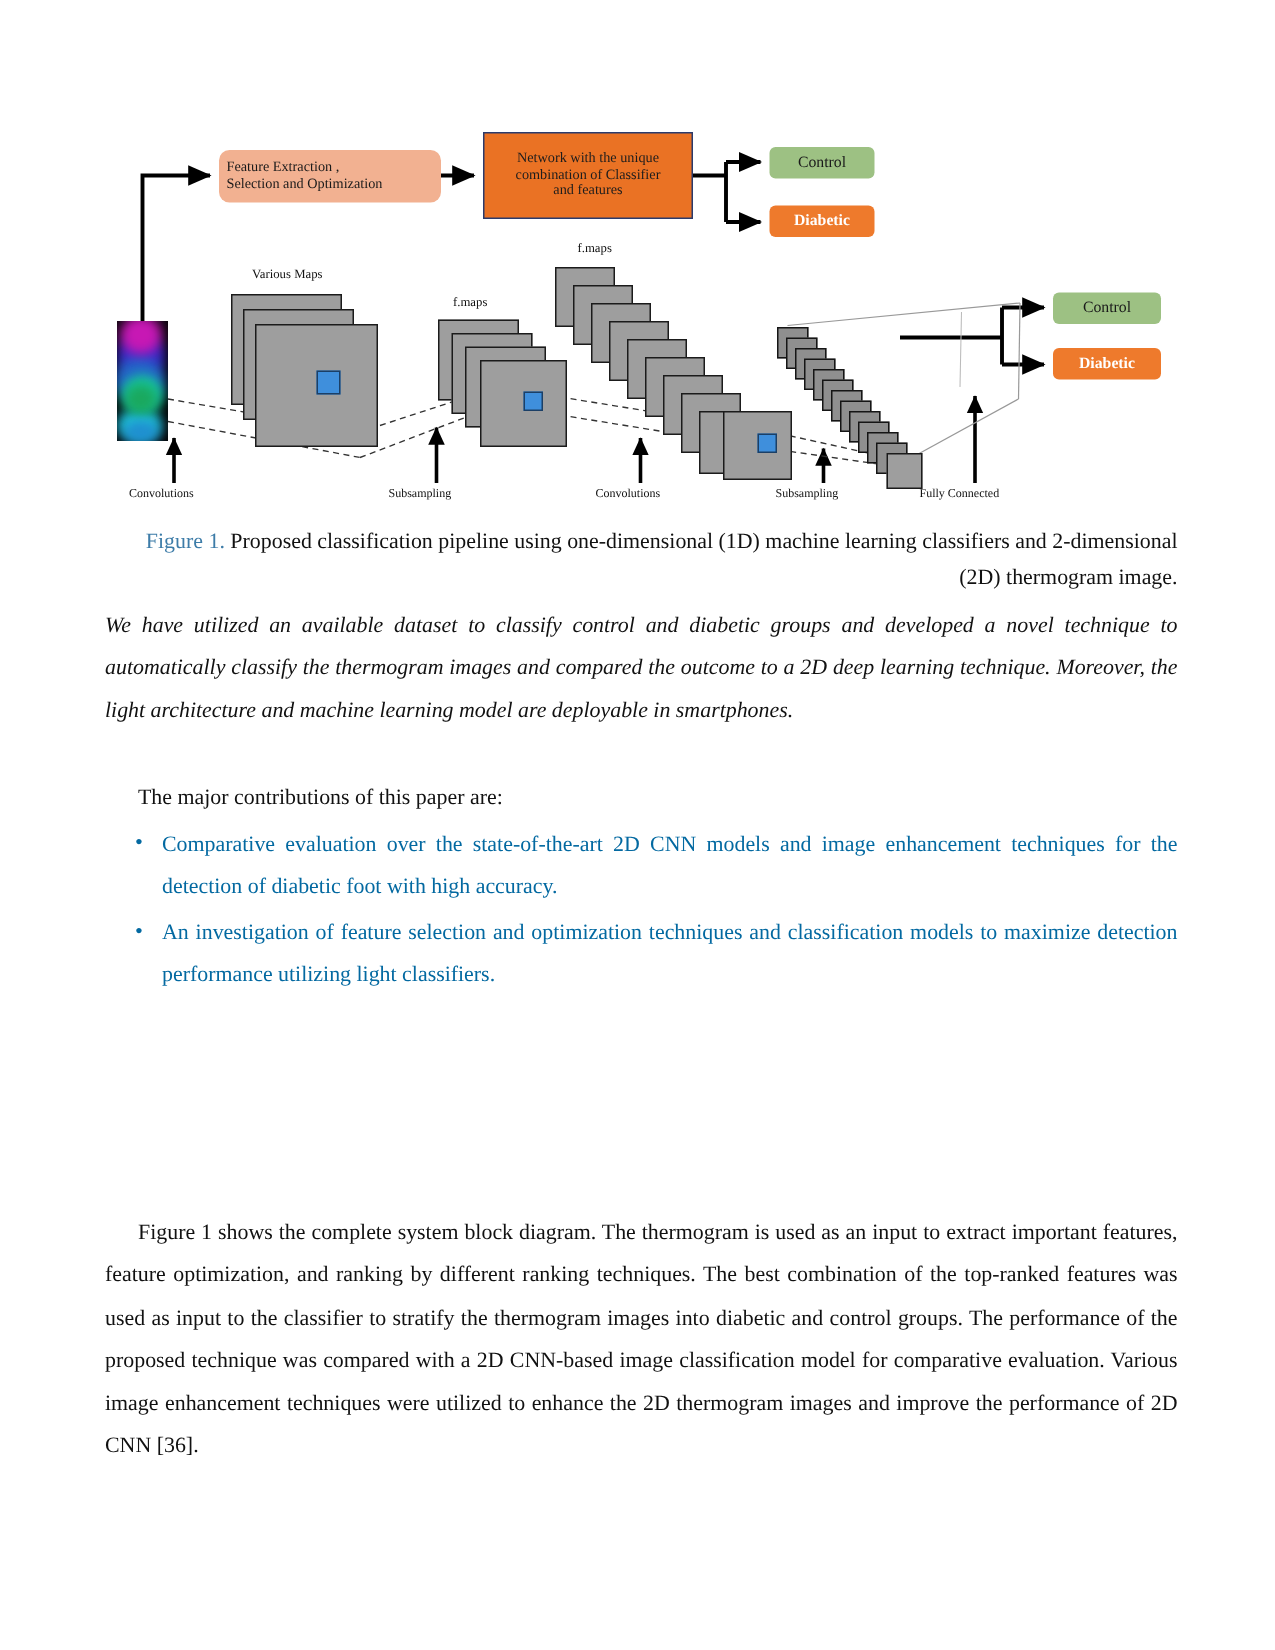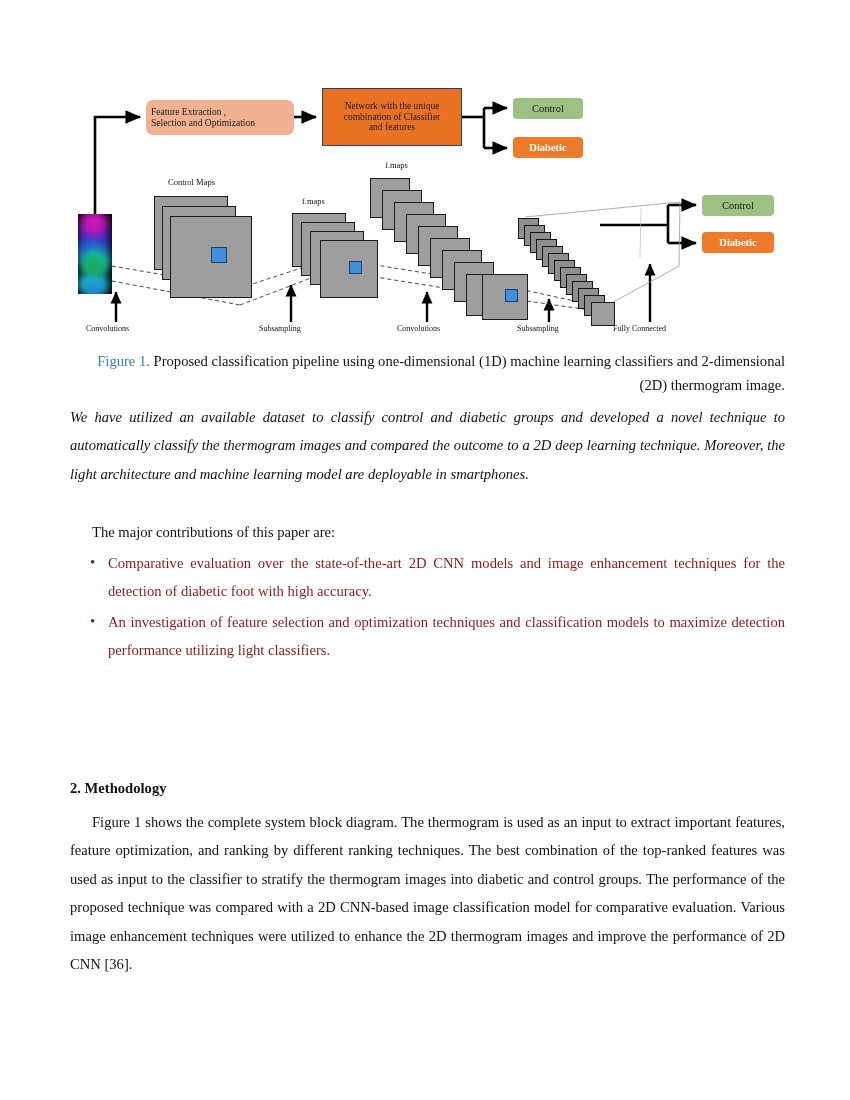--- a/index.html
+++ b/index.html
@@ -193,21 +193,21 @@
 
   .bullets {
     position: absolute;
     left: 70px;
     width: 715px;
     margin: 0;
     padding: 0;
     list-style: none;
     font-size: 14.6px;
     line-height: 1.95;
-    color: #7f1d1d;
+    color: #0369a1;
   }
   .bullets li {
     position: relative;
     padding-left: 38px;
     text-align: justify;
     text-justify: inter-word;
     margin-bottom: 2px;
   }
   .bullets li::before {
     content: "\2022";
@@ -342,21 +342,21 @@
         <span>combination  of Classifier</span><br>
         <span>and features</span>
       </span>
     </div>
 
     <div class="box box-control-top">Control</div>
     <div class="box box-diabetic-top">Diabetic</div>
     <div class="box box-control-bot">Control</div>
     <div class="box box-diabetic-bot">Diabetic</div>
 
-    <div class="dlabel" style="left:98px; top:99px;">Control Maps</div>
+    <div class="dlabel" style="left:98px; top:99px;">Various Maps</div>
     <div class="dlabel" style="left:232px; top:118px;">f.maps</div>
     <div class="dlabel" style="left:315px; top:82px;">f.maps</div>
 
     <div class="dlabel-stage" style="left:16px;  top:246px;">Convolutions</div>
     <div class="dlabel-stage" style="left:189px; top:246px;">Subsampling</div>
     <div class="dlabel-stage" style="left:327px; top:246px;">Convolutions</div>
     <div class="dlabel-stage" style="left:447px; top:246px;">Subsampling</div>
     <div class="dlabel-stage" style="left:543px; top:246px;">Fully Connected</div>
   </div>
 
@@ -367,17 +367,16 @@
   <div class="body-block" style="top:403px;font-style:italic;">We have utilized an available dataset to classify control and diabetic groups and developed a novel technique to automatically classify the thermogram images and compared the outcome to a 2D deep learning technique. Moreover, the light architecture and machine learning model are deployable in smartphones.</div>
 
   <div class="body-block indent" style="top:518px;">The major contributions of this paper are:</div>
 
   <ul class="bullets" style="top:549px;">
     <li>Comparative evaluation over the state-of-the-art 2D CNN models and image enhancement techniques for the detection of diabetic foot with high accuracy.</li>
     <li>An investigation of feature selection and optimization techniques and classification models to maximize detection performance utilizing light classifiers.</li>
   </ul>
 
 
-  <div class="heading" style="top:780px;">2. Methodology</div>
 
   <div class="body-block indent" style="top:808px;">Figure 1 shows the complete system block diagram. The thermogram is used as an input to extract important features, feature optimization, and ranking by different ranking techniques. The best combination of the top-ranked features was used as input to the classifier to stratify the thermogram images into diabetic and control groups. The performance of the proposed technique was compared with a 2D CNN-based image classification model for comparative evaluation. Various image enhancement techniques were utilized to enhance the 2D thermogram images and improve the performance of 2D CNN [36].</div>
 
 </div>
 
 </body></html>

